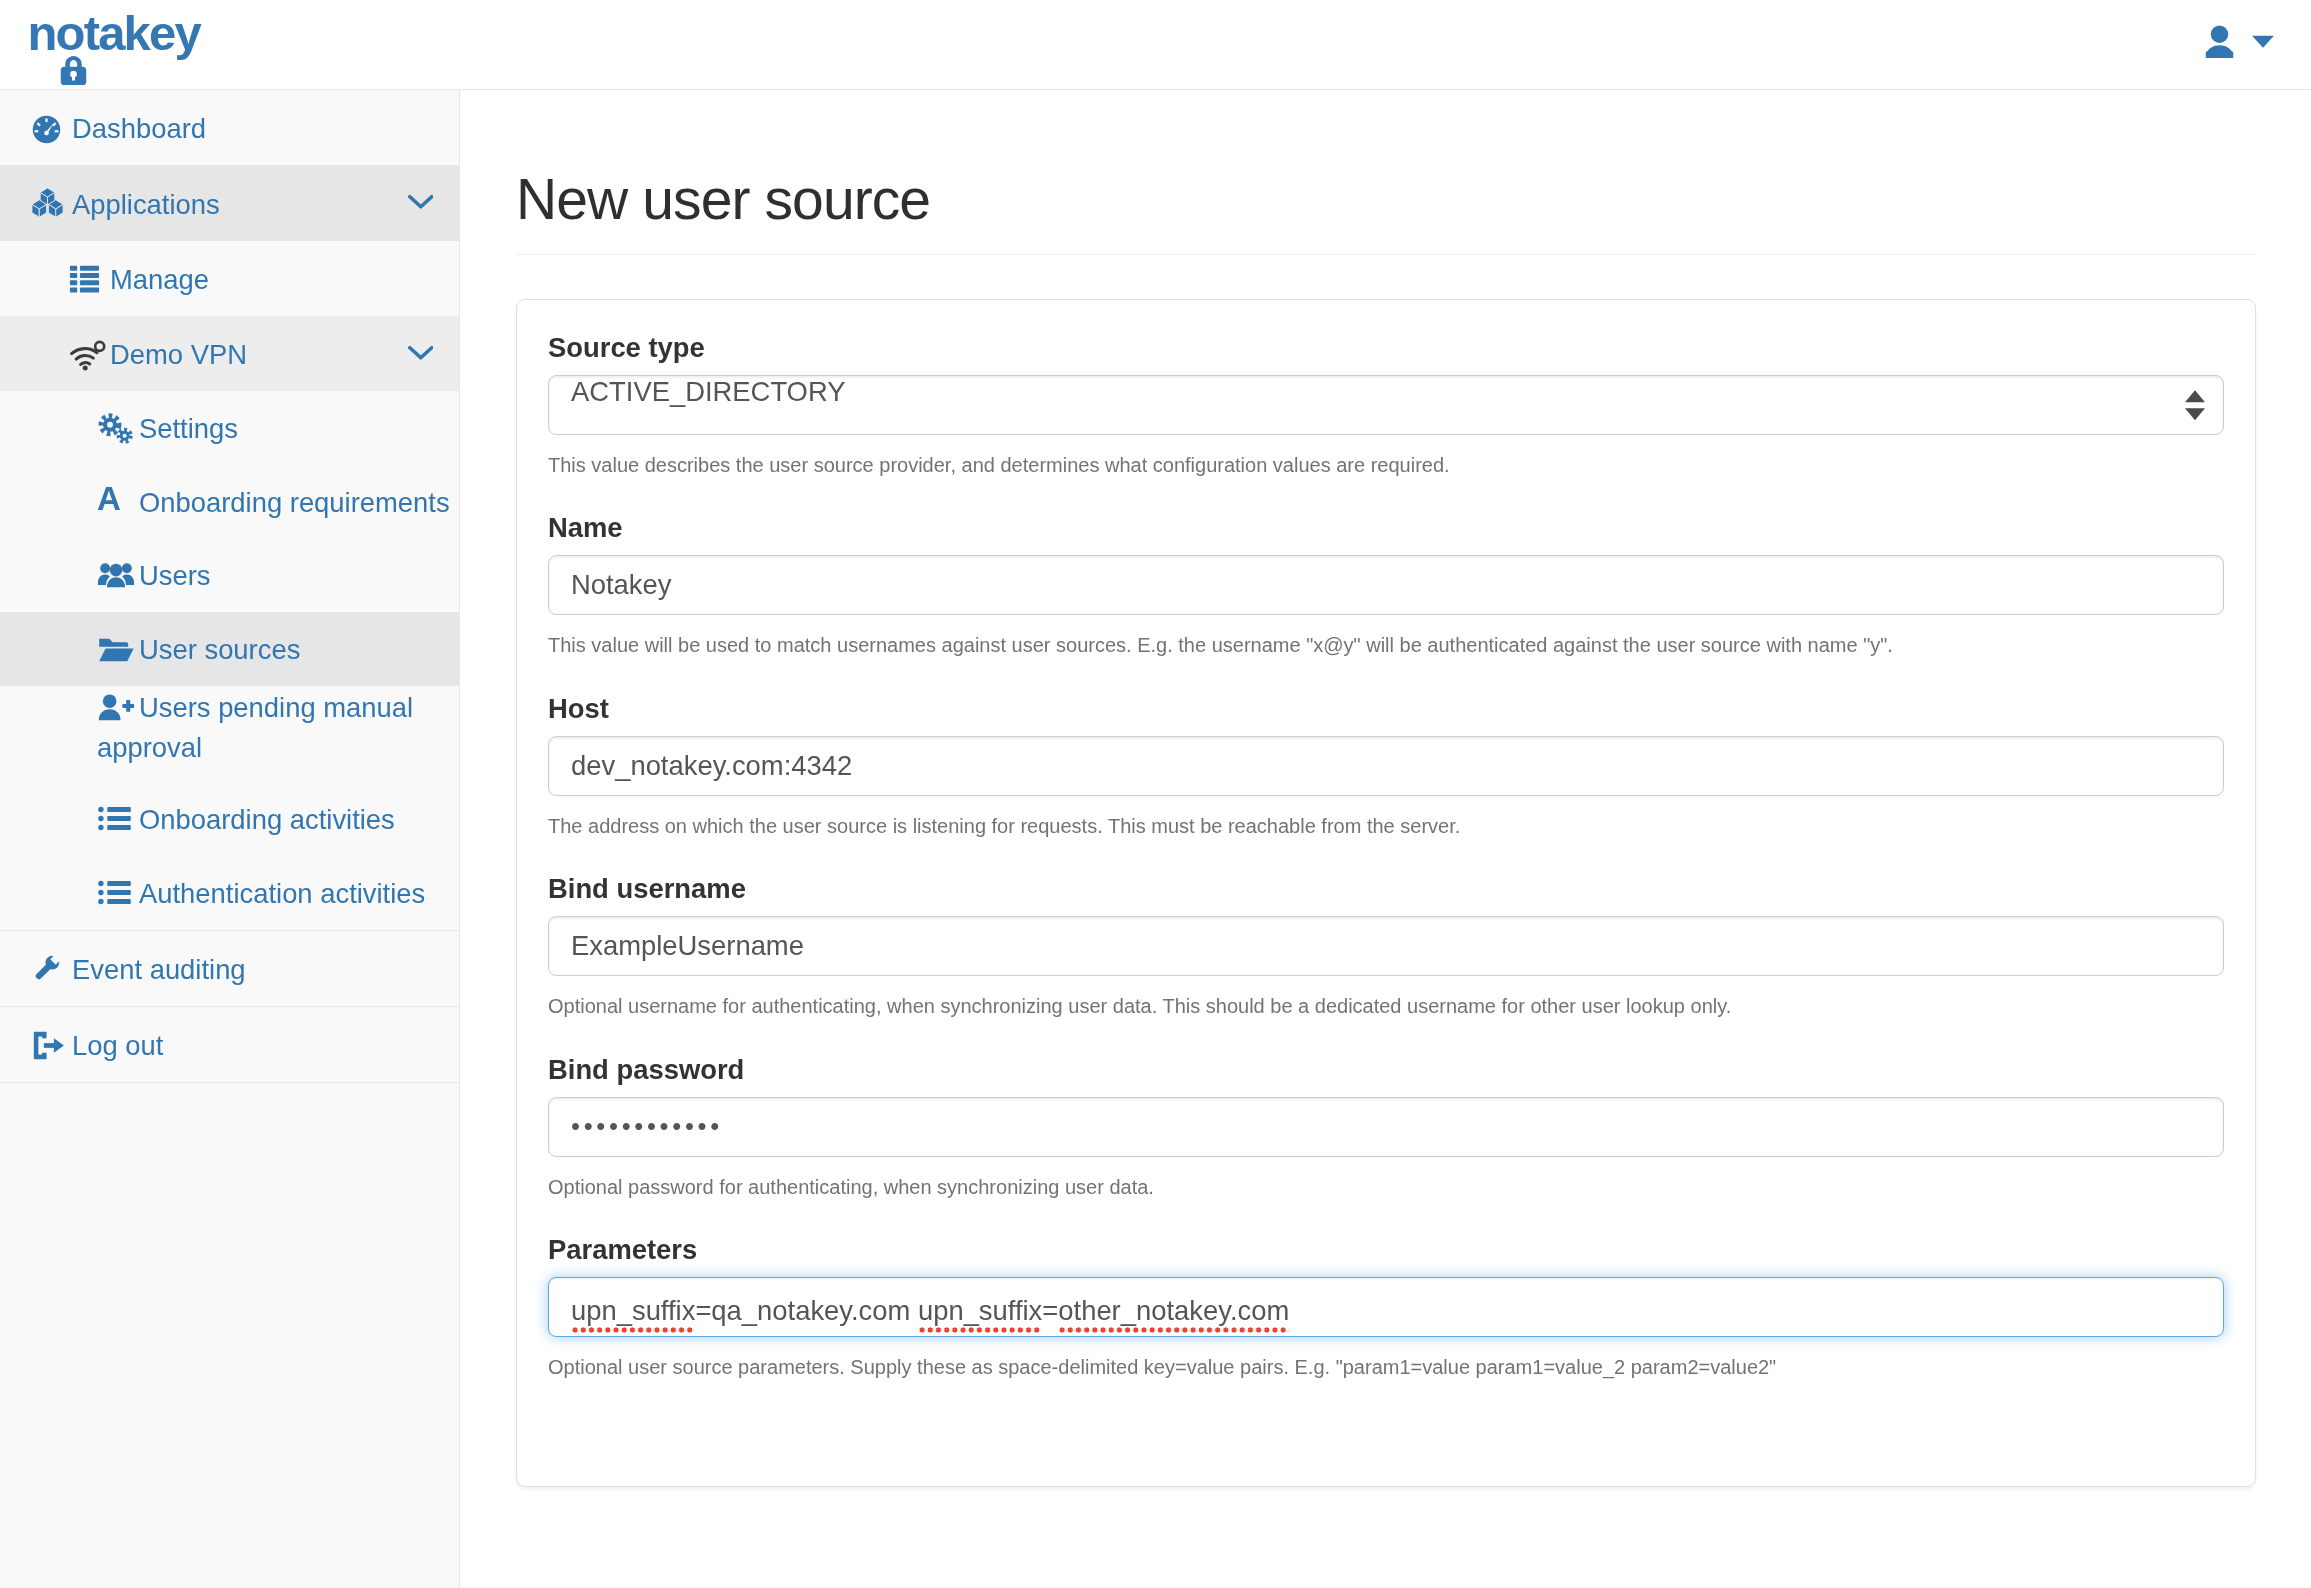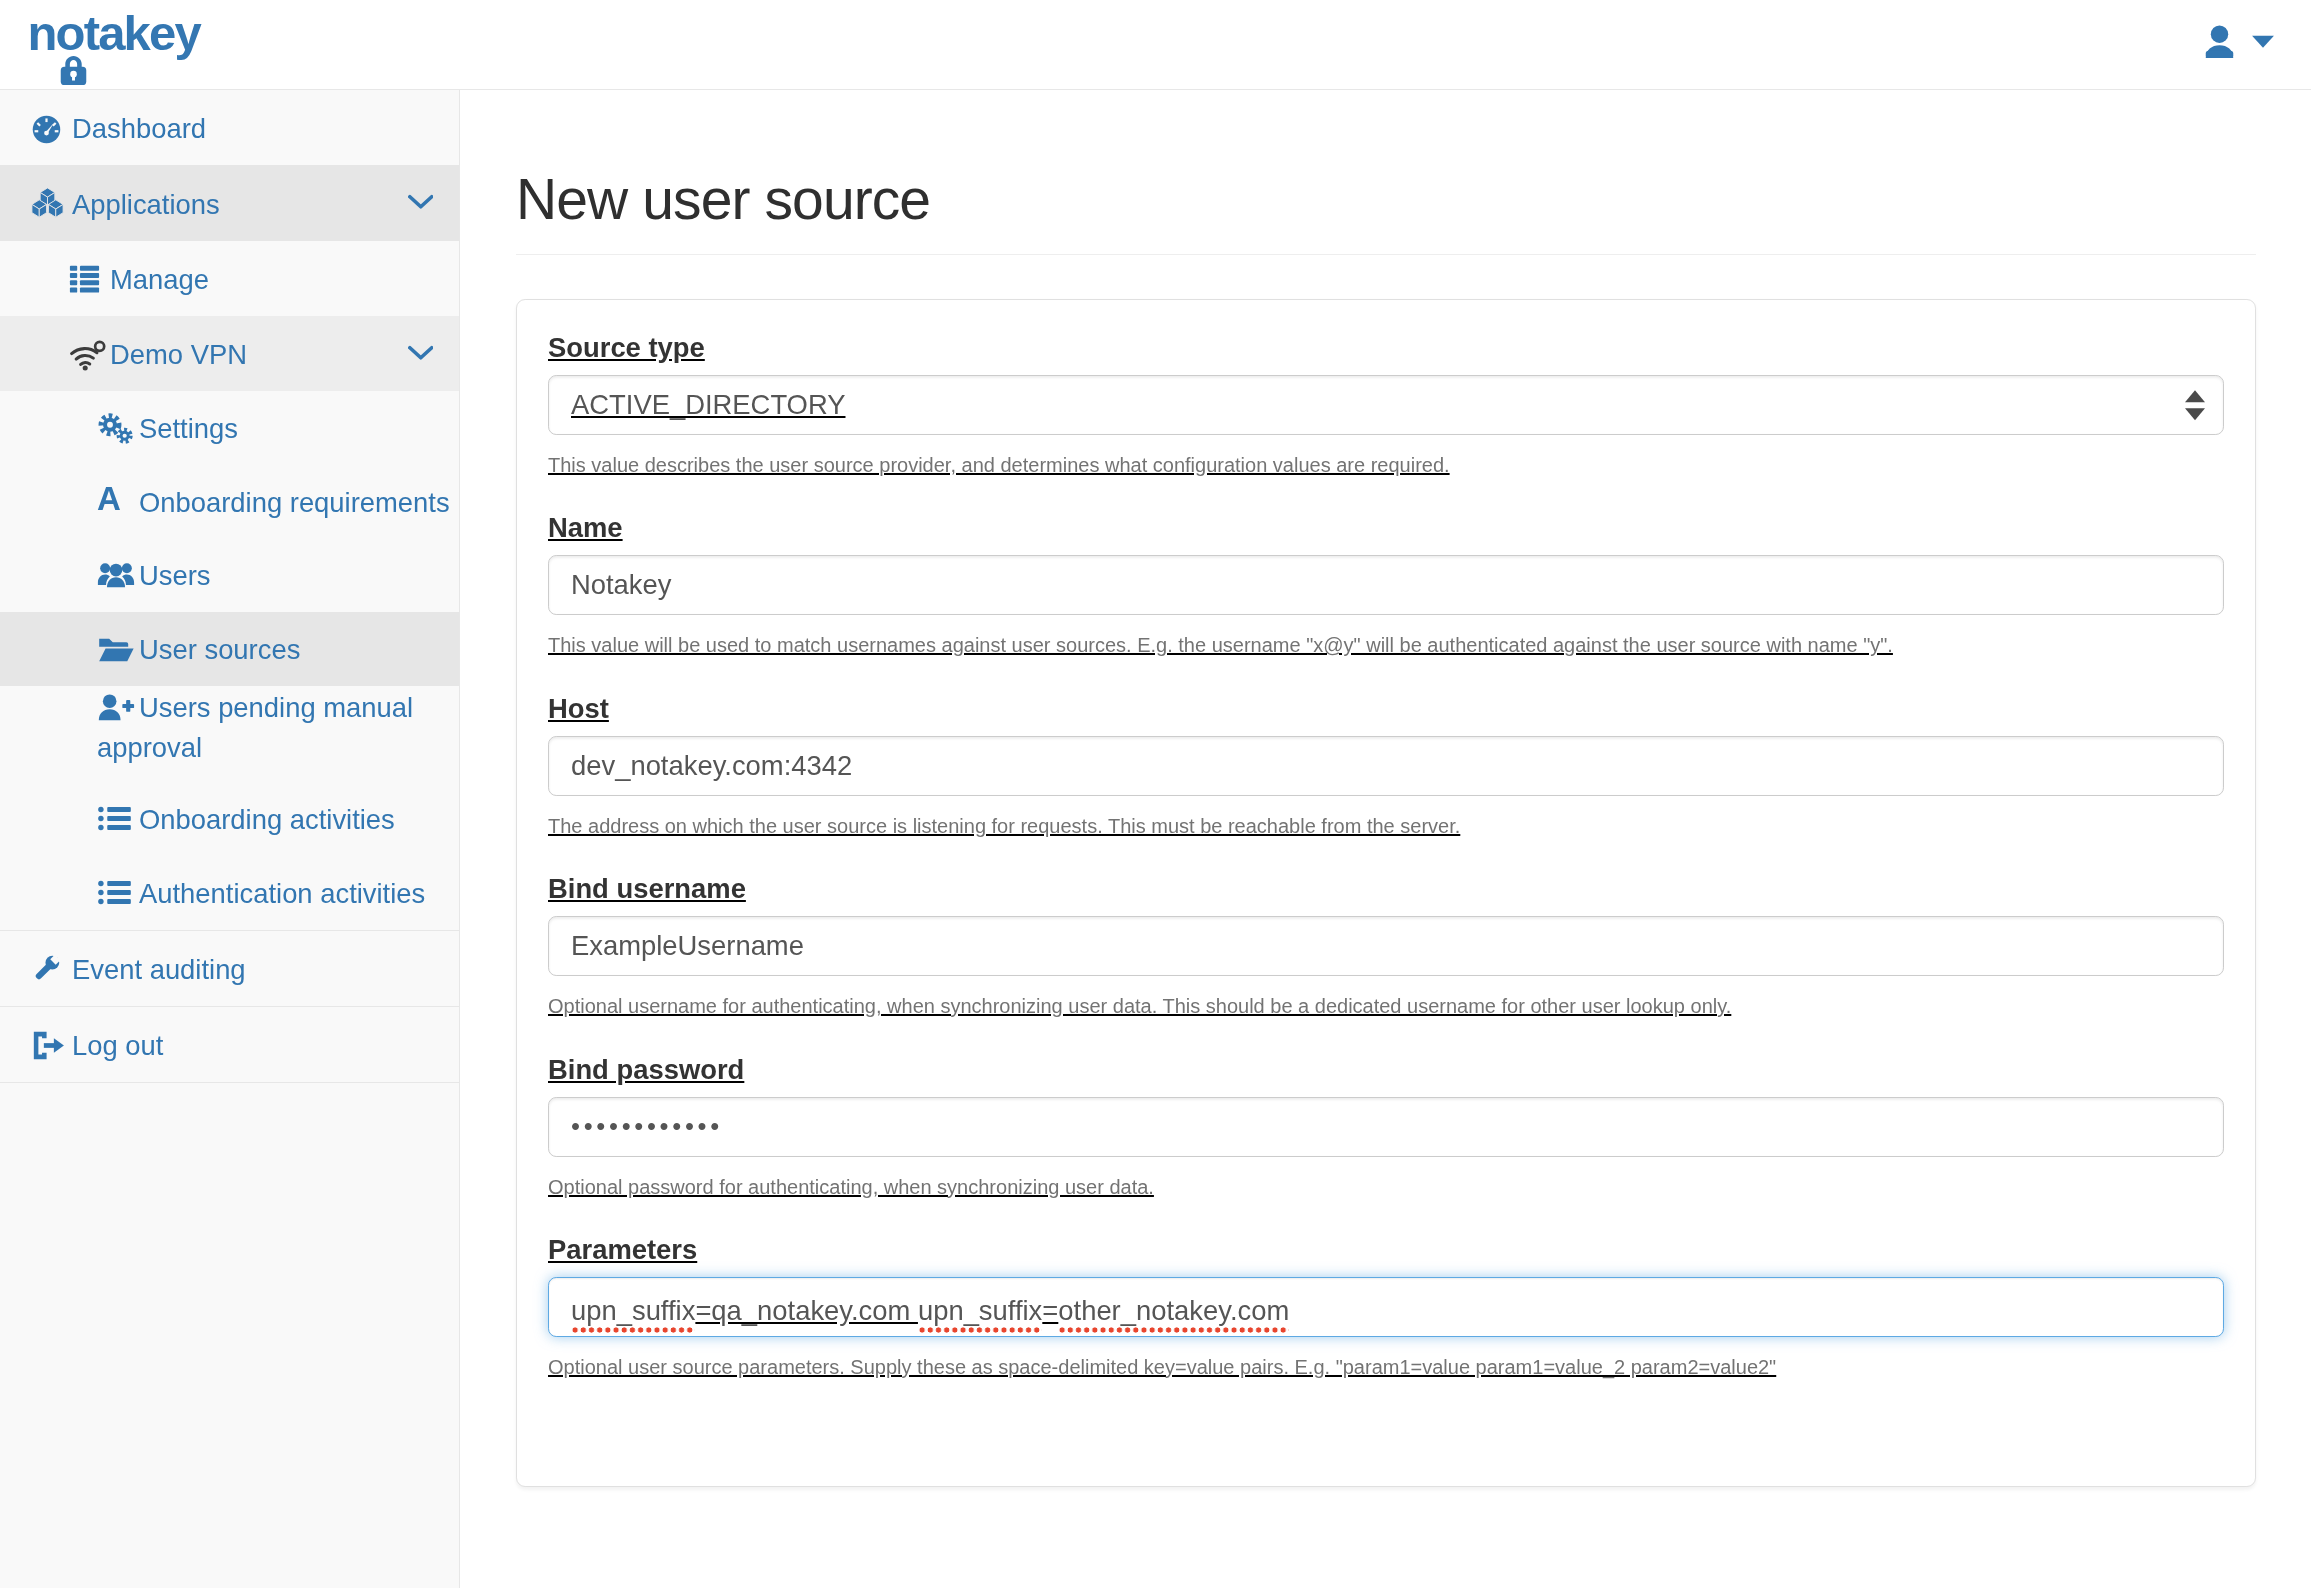--- a/index.html
+++ b/index.html
@@ -37,27 +37,27 @@
   .side-chevron{position:absolute;right:25.6px;top:0;line-height:inherit;}
   .side-chevron svg{vertical-align:middle;margin-top:-3.7px;}
   .font-a{font-weight:900;font-size:33px;}
   
   .main{position:absolute;top:102px;left:461px;width:1850px;height:1498px;box-sizing:border-box;
     padding:0 55px;background:#fff;overflow:hidden;}
   .page-title{font-size:57px;font-weight:400;color:#2f2f2f;margin:66px 0 0;
     padding-bottom:24px;border-bottom:1.8px solid #eee;letter-spacing:-0.9px;line-height:62px;}
   .panel{margin-top:44px;border:1.8px solid #e0e0e0;border-radius:9.1px;background:#fff;
     box-shadow:0 2.7px 3.7px rgba(0,0,0,.05);padding:31px 31px 73px;box-sizing:border-box;}
-  .form-group{margin-bottom:27.4px;text-decoration:underline;}
+  .form-group{margin-bottom:27.4px;}
   .field-label{display:block;font-size:27.4px;font-weight:700;color:#333;margin-bottom:11px;line-height:33px;}
   .text-input,.select{box-sizing:border-box;width:100%;height:60px;border:1.8px solid #ccc;border-radius:8.2px;
     background:#fff;box-shadow:inset 0 1.8px 2.7px rgba(0,0,0,.08);font-size:27.4px;color:#555;
     font-family:"Liberation Sans","DejaVu Sans",sans-serif;}
   input.text-input{padding:0 22px;outline:none;}
-  .select{position:relative;display:flex;align-items:center;padding:0 22px;cursor:default;}
+  .select{position:relative;display:flex;align-items:flex-start;padding:0 22px;cursor:default;}
   .select-arrows{position:absolute;right:18.3px;top:50%;transform:translateY(-50%);
     display:flex;flex-direction:column;gap:5.5px;}
   .tri-up{width:0;height:0;border-left:10px solid transparent;border-right:10px solid transparent;
     border-bottom:12px solid #4a4a4a;}
   .tri-down{width:0;height:0;border-left:10px solid transparent;border-right:10px solid transparent;
     border-top:12px solid #4a4a4a;}
   .div-input{display:flex;align-items:center;padding:0 22px;white-space:pre;}
   .div-input.focused{border-color:#5ea9e3;
     box-shadow:inset 0 0.9px 1.8px rgba(0,0,0,.075),0 0 12.8px rgba(96,170,227,.6);}
   .miss{display:inline-block;padding-bottom:7.3px;margin-bottom:-7.3px;

